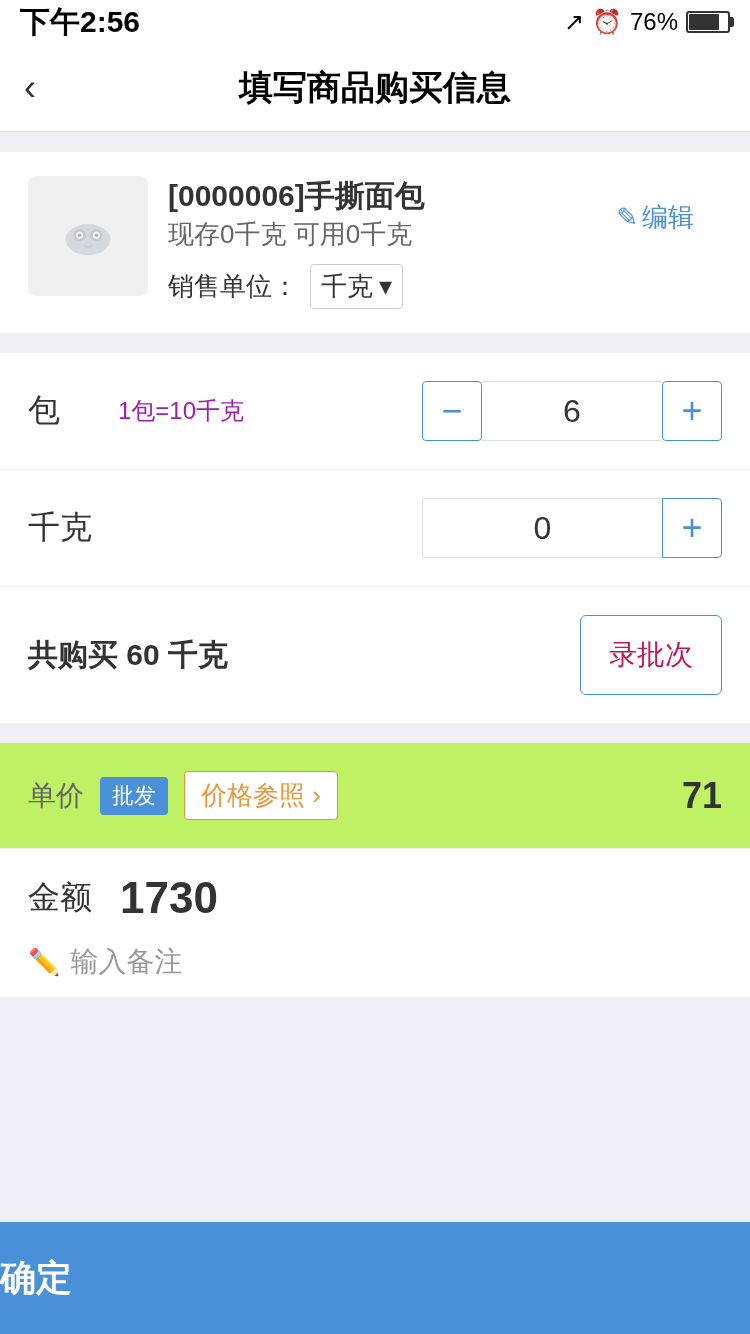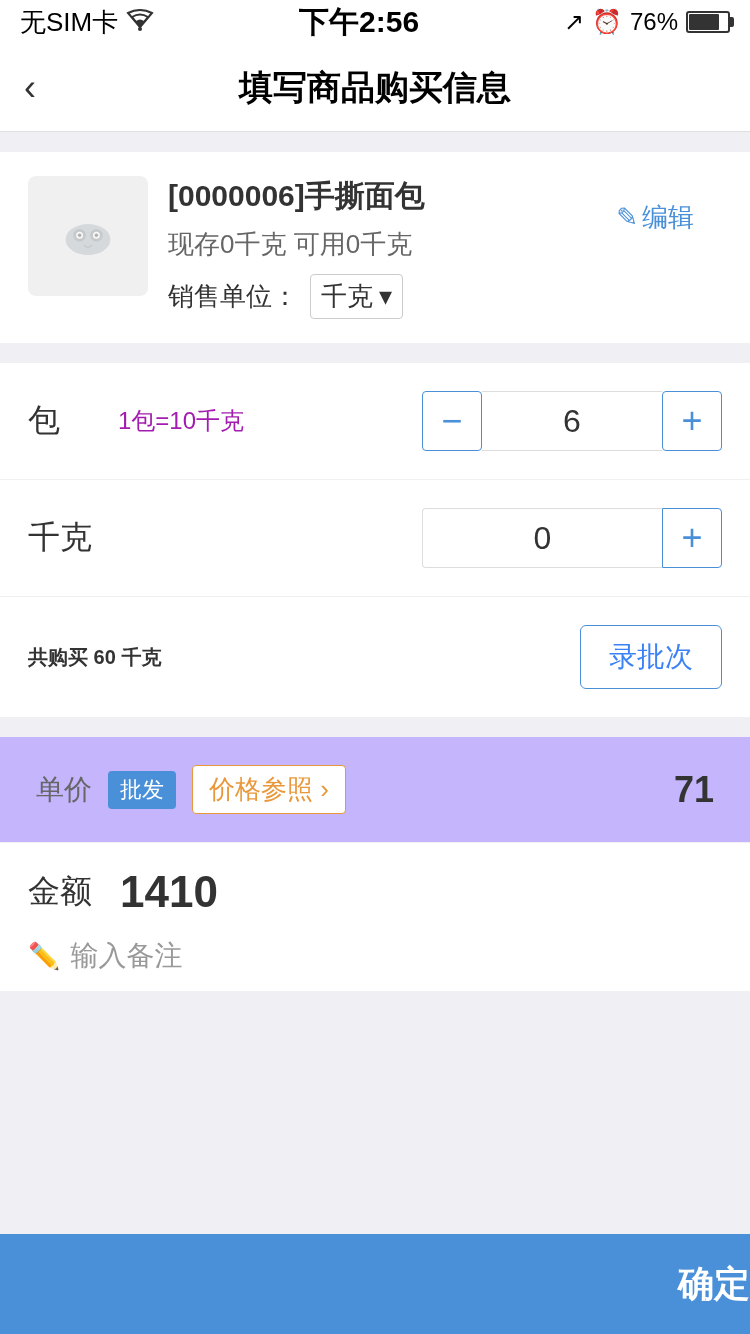--- a/index.html
+++ b/index.html
@@ -120,21 +120,20 @@
       height: 50px;
       opacity: 0.4;
     }
     .product-info {
       flex: 1;
     }
     .product-name {
       font-size: 30px;
       font-weight: 600;
       color: #333;
-      margin-bottom: 10px;
     }
     .product-stock {
       font-size: 26px;
       color: #666;
       margin-bottom: 12px;
     }
     .product-unit-row {
       display: flex;
       align-items: center;
       gap: 12px;
@@ -235,41 +234,41 @@
     }
 
     
     .total-row {
       background: #fff;
       padding: 28px 28px;
       display: flex;
       align-items: center;
     }
     .total-text {
-      font-size: 20px;
+      font-size: 30px;
       color: #333;
       flex: 1;
     }
     .total-text span {
       font-weight: 700;
     }
     .batch-btn {
       border: 1px solid #4a90d9;
-      color: #3b82f6;
+      color: #be185d;
       background: #fff;
       font-size: 28px;
-      padding: 12px 28px;
+      padding: 20px 28px;
       border-radius: 6px;
       cursor: pointer;
     }
 
     
     .price-section {
-      background: #c4b5fd;
-      padding: 28px 36px;
+      background: #bef264;
+      padding: 28px 28px;
     }
     .price-row {
       display: flex;
       align-items: center;
       gap: 16px;
     }
     .price-label {
       font-size: 28px;
       color: #666;
     }
@@ -335,47 +334,36 @@
       color: #999;
     }
     .content-area {
       flex: 1;
       background: #efeff4;
     }
 
     
     .confirm-btn-area {
       background: #4a90d9;
-      height: 100px;
-      display: flex;
-      align-items: center;
-      justify-content: flex-end;
+      height: 112px;
+      display: flex;
+      align-items: center;
+      justify-content: flex-start;
       cursor: pointer;
     }
     .confirm-btn-text {
       font-size: 36px;
       font-weight: 600;
       color: #fff;
     }
   </style>
 </head>
 <body>
 
 <div class="status-bar">
-  <div class="status-left">
-    <span>无SIM卡</span>
-    <span>
-      <svg width="28" height="22" viewBox="0 0 28 22">
-        <path d="M14 18 L18 12 Q14 9 10 12 Z" fill="#333"></path>
-        <path d="M14 18 L22 8 Q14 3 6 8 Z" fill="none" stroke="#333" stroke-width="2"></path>
-        <path d="M14 18 L26 4 Q14 -2 2 4 Z" fill="none" stroke="#333" stroke-width="2"></path>
-        <circle cx="14" cy="20" r="2" fill="#333"></circle>
-      </svg>
-    </span>
-  </div>
   <div class="status-center">下午2:56</div>
   <div class="status-right">
     <span>↗</span>
     <span>⏰</span>
     <span>76%</span>
     <div class="battery-icon">
       <div class="battery-fill"></div>
     </div>
   </div>
 </div>
@@ -459,21 +447,21 @@
     <span class="price-label">单价</span>
     <span class="price-badge">批发</span>
     <button class="price-ref-btn">价格参照 ›</button>
     <span class="price-value">71</span>
   </div>
 </div>
 
 <div class="amount-section">
   <div class="amount-row">
     <span class="amount-label">金额</span>
-    <span class="amount-value">1410</span>
+    <span class="amount-value">1730</span>
   </div>
   <div class="note-row">
     <span class="note-icon">✏️</span>
     <span class="note-text">输入备注</span>
   </div>
 </div>
 
 <div class="content-area"></div>
 
 <div class="confirm-btn-area">

